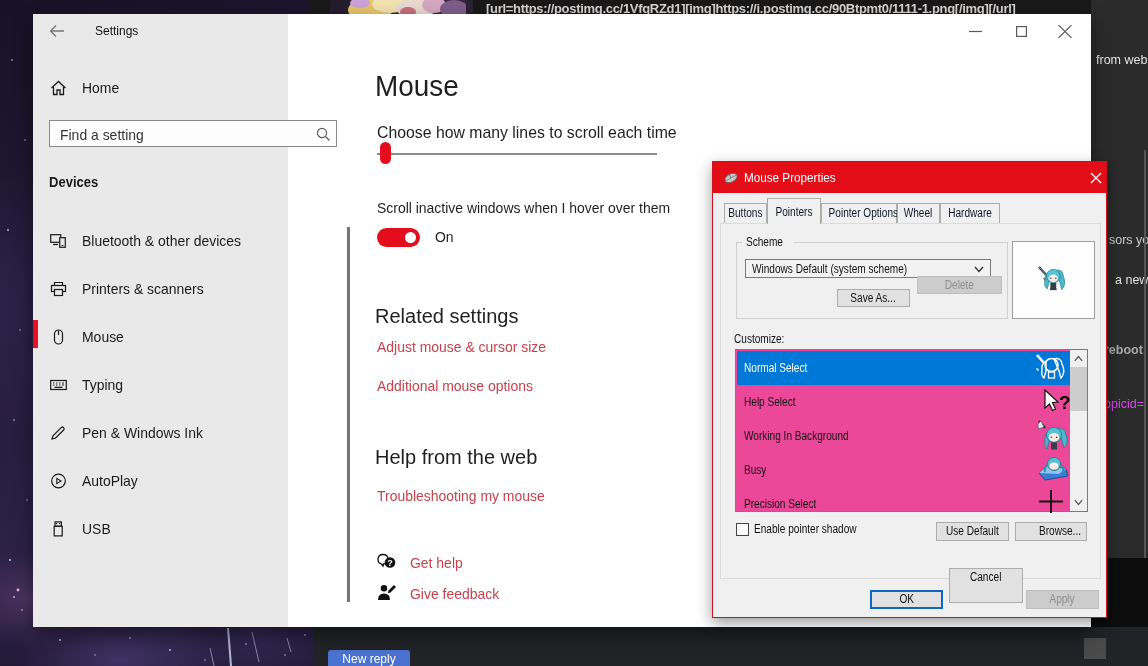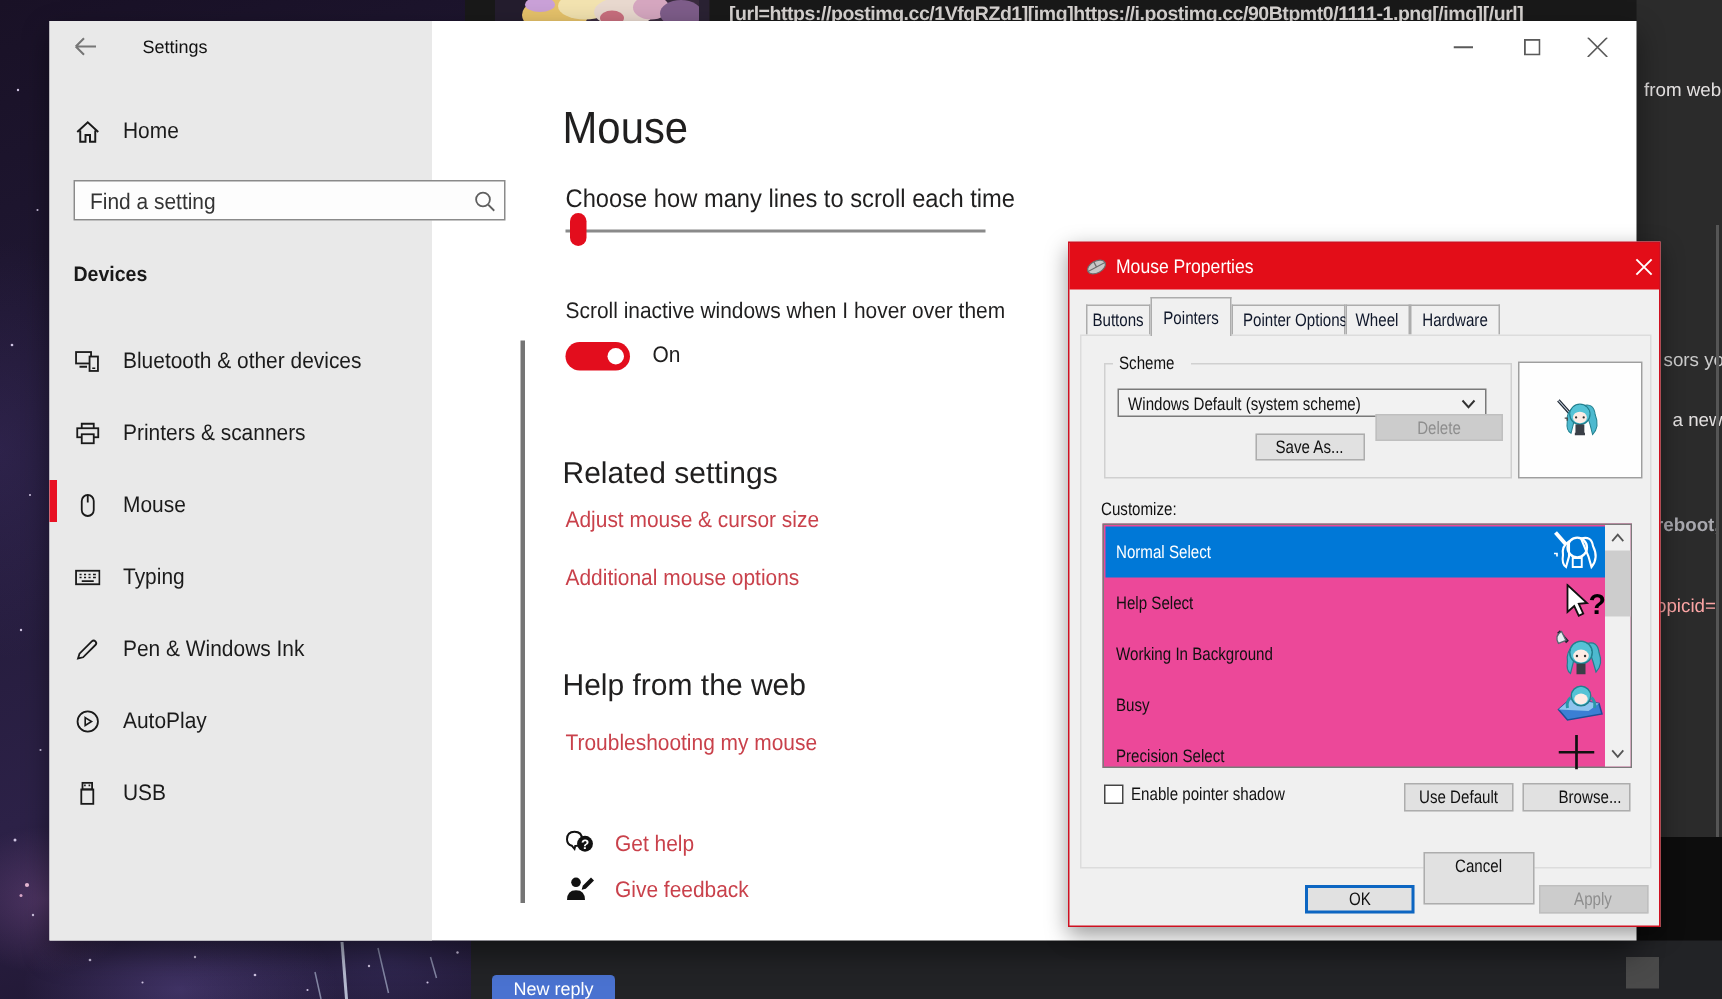--- a/index.html
+++ b/index.html
@@ -109,21 +109,21 @@
     <ellipse cx="30" cy="3" rx="10" ry="5" fill="#caa1d8"></ellipse>
     <rect x="136" y="0" width="7" height="14" fill="#2a2233"></rect>
   </svg>
   <div class="abs" id="urltext"><span>[url=https://postimg.cc/1VfqRZd1][img]https://i.postimg.cc/90Btpmt0/1111-1.png[/img][/url]</span></div>
 </div>
 <div class="abs" id="rightstrip">
   <div class="t" style="left:5px;top:53px;">from web</div>
   <div class="t" style="left:18px;top:233px;color:#cbcbcb;">sors yo</div>
   <div class="t" style="left:24px;top:273px;">a new</div>
   <div class="t" style="left:13px;top:343px;color:#a8a8ae;font-weight:bold;">reboot,</div>
-  <div class="t" style="left:13px;top:397px;color:#fca5a5;">opicid=</div>
+  <div class="t" style="left:13px;top:397px;color:#d946ef;">opicid=</div>
   <div class="abs" style="left:53px;top:150px;width:2px;height:410px;background:#555;"></div>
   <div id="rdark"></div>
 </div>
 <div class="abs" id="forumbottom">
   <div id="newreply">New reply</div>
   <div id="graybox"></div>
 </div>
 
 <div class="abs" id="win">
   <div id="sidebar">

